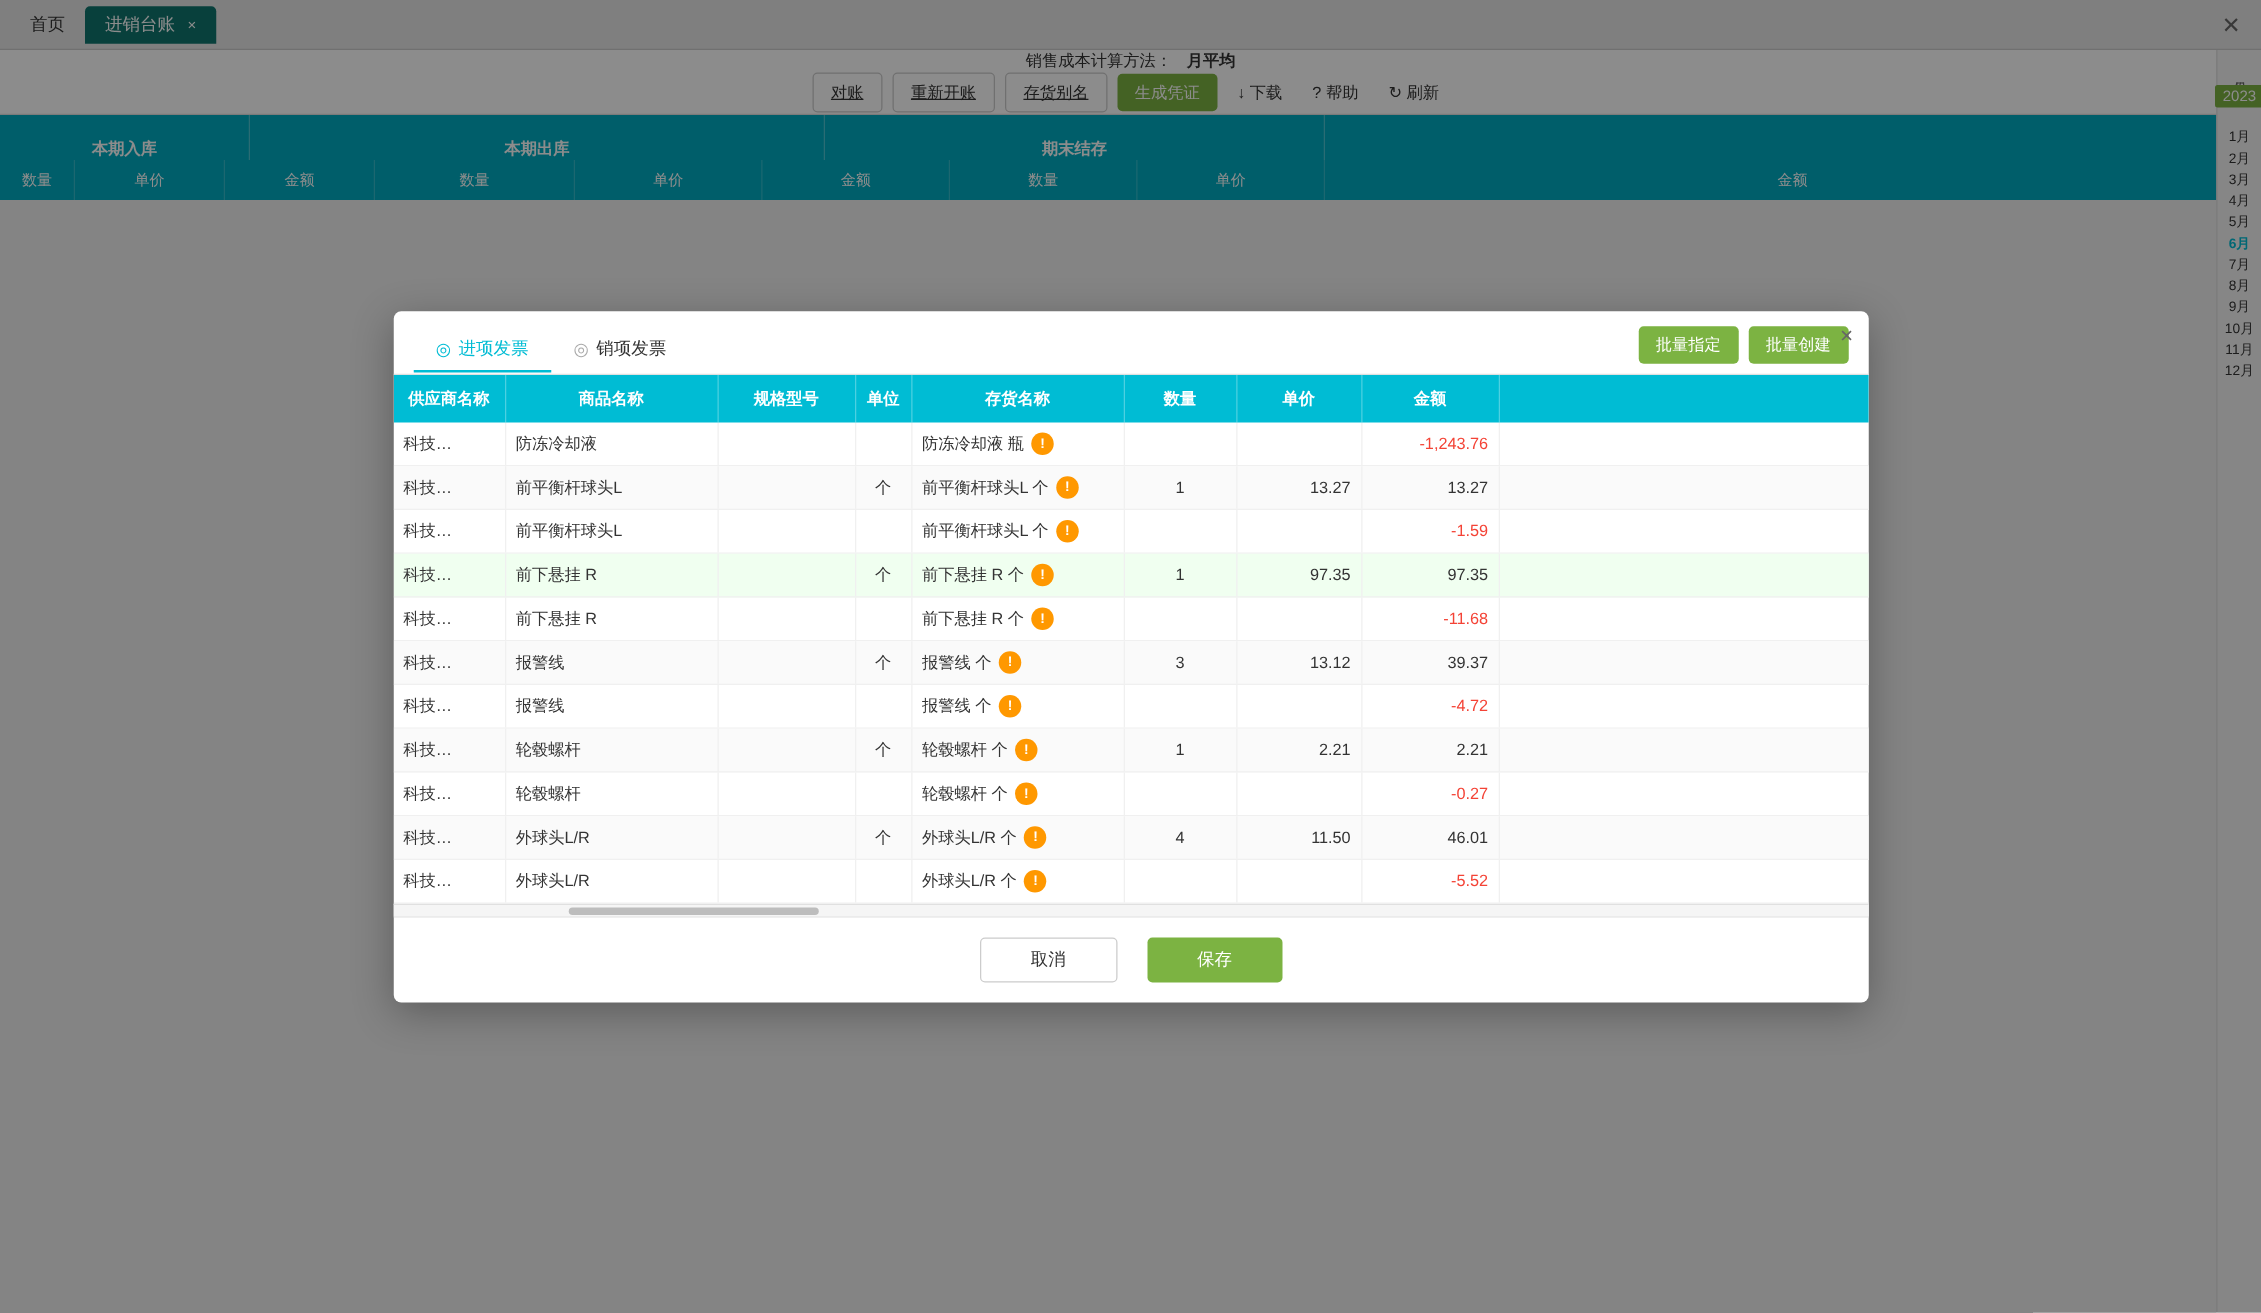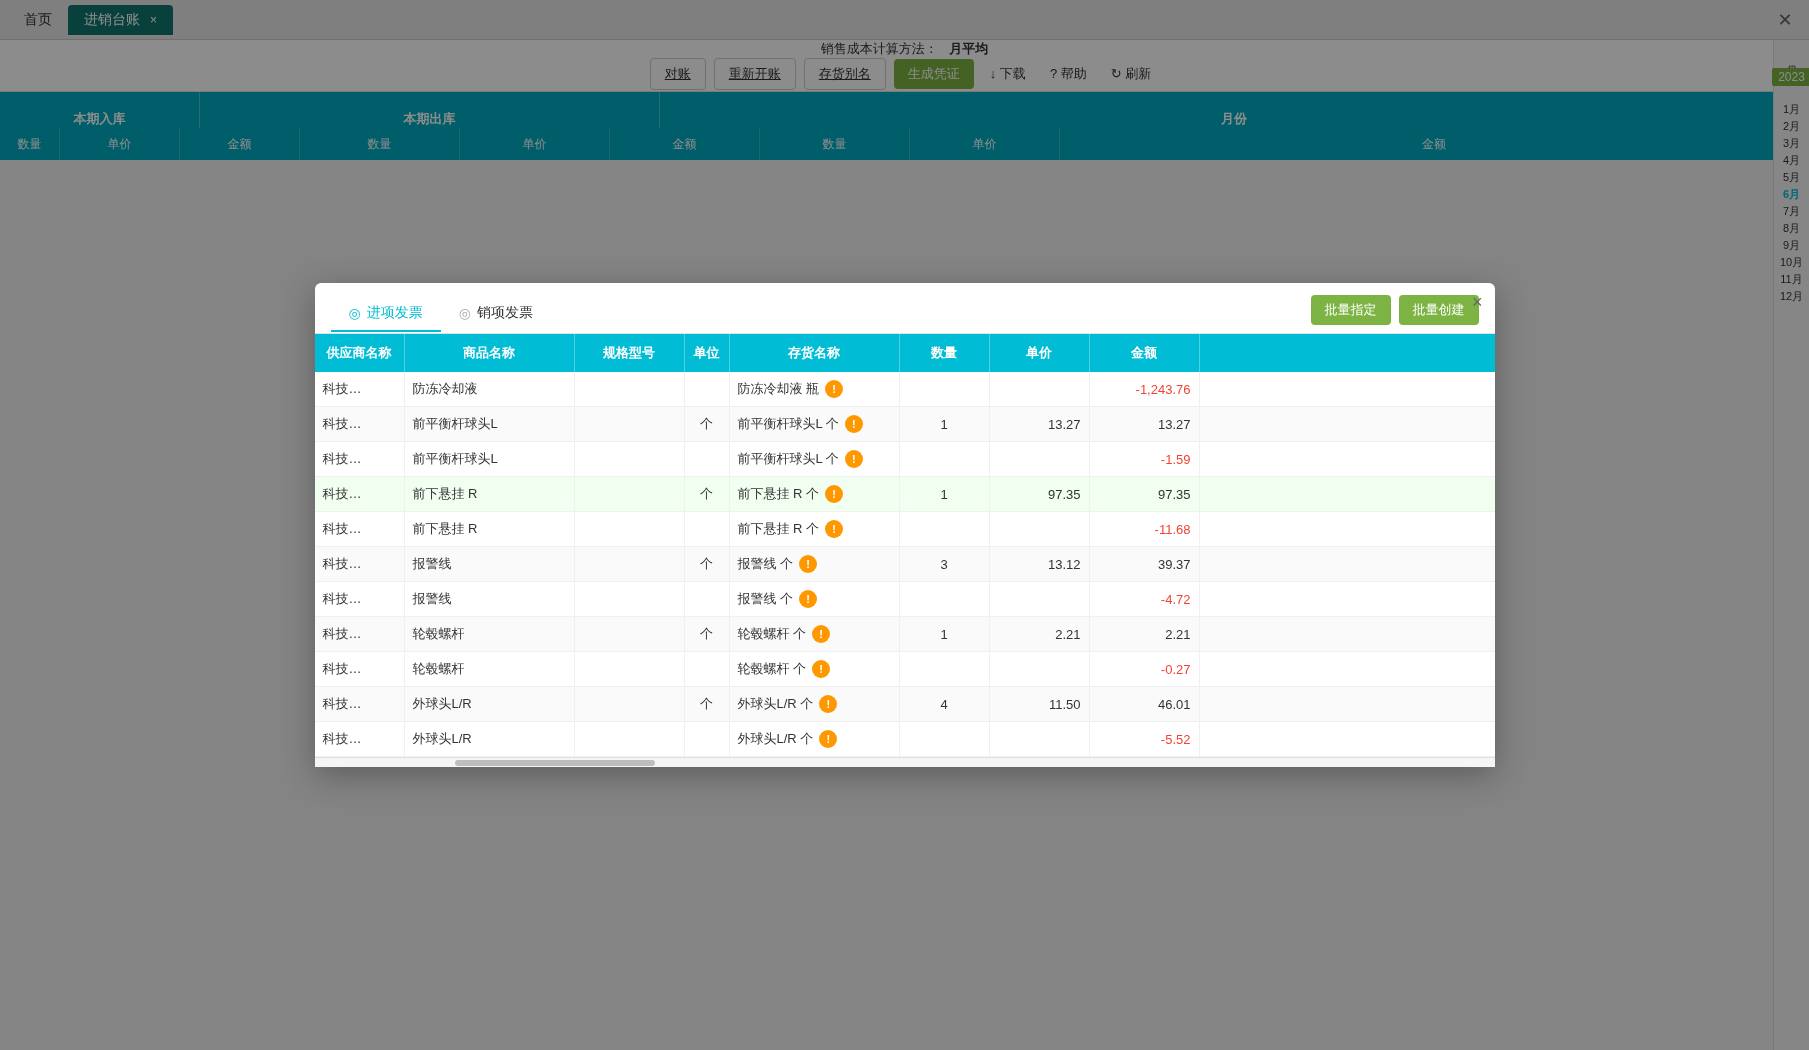--- a/index.html
+++ b/index.html
@@ -397,22 +397,22 @@
     </div>
   </div>
 
   <div class="table-section-header">
     <div class="section-col" style="width:200px;">
       <span>本期入库</span>
     </div>
     <div class="section-col" style="width:460px;">
       <span>本期出库</span>
     </div>
-    <div class="section-col" style="flex:1;">
-      <span>月份</span>
+    <div class="section-col" style="width:400px;">
+      <span>期末结存</span>
     </div>
   </div>
 
   <div class="table-col-header">
     <div class="col-h" style="width:60px;">
         <span>数量</span>
       </div>
     <div class="col-h" style="width:120px;">
         <span>单价</span>
       </div>
@@ -636,14 +636,18 @@
       <div class="modal-td col-price text-right"></div>
       <div class="modal-td col-amount text-right negative">-5.52</div>
     </div>
         </div>
     </div>
 
     <div class="modal-scrollbar">
       <div class="modal-scrollbar-thumb"></div>
     </div>
 
+    <div class="modal-footer">
+      <button class="btn-cancel">取消</button>
+      <button class="btn-save">保存</button>
+    </div>
   </div>
 </div>
 
 </body></html>

